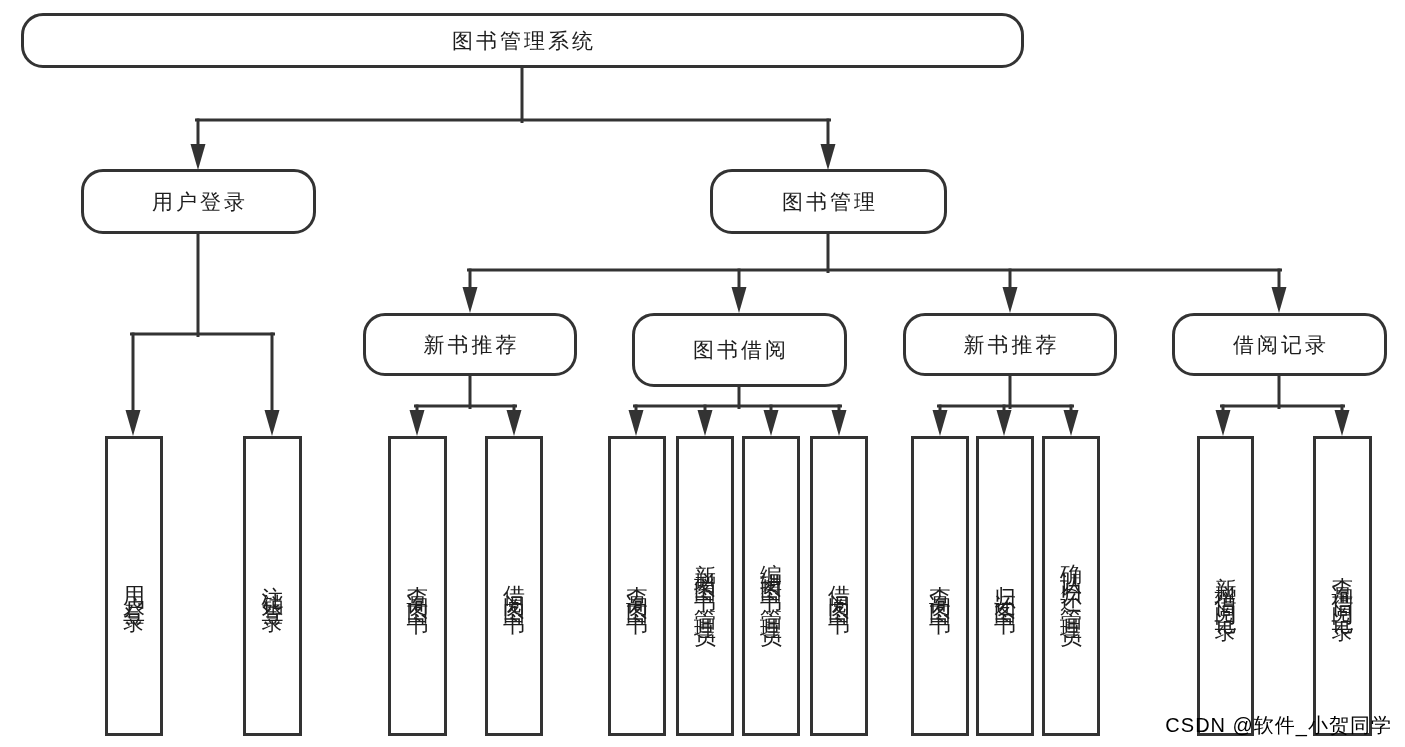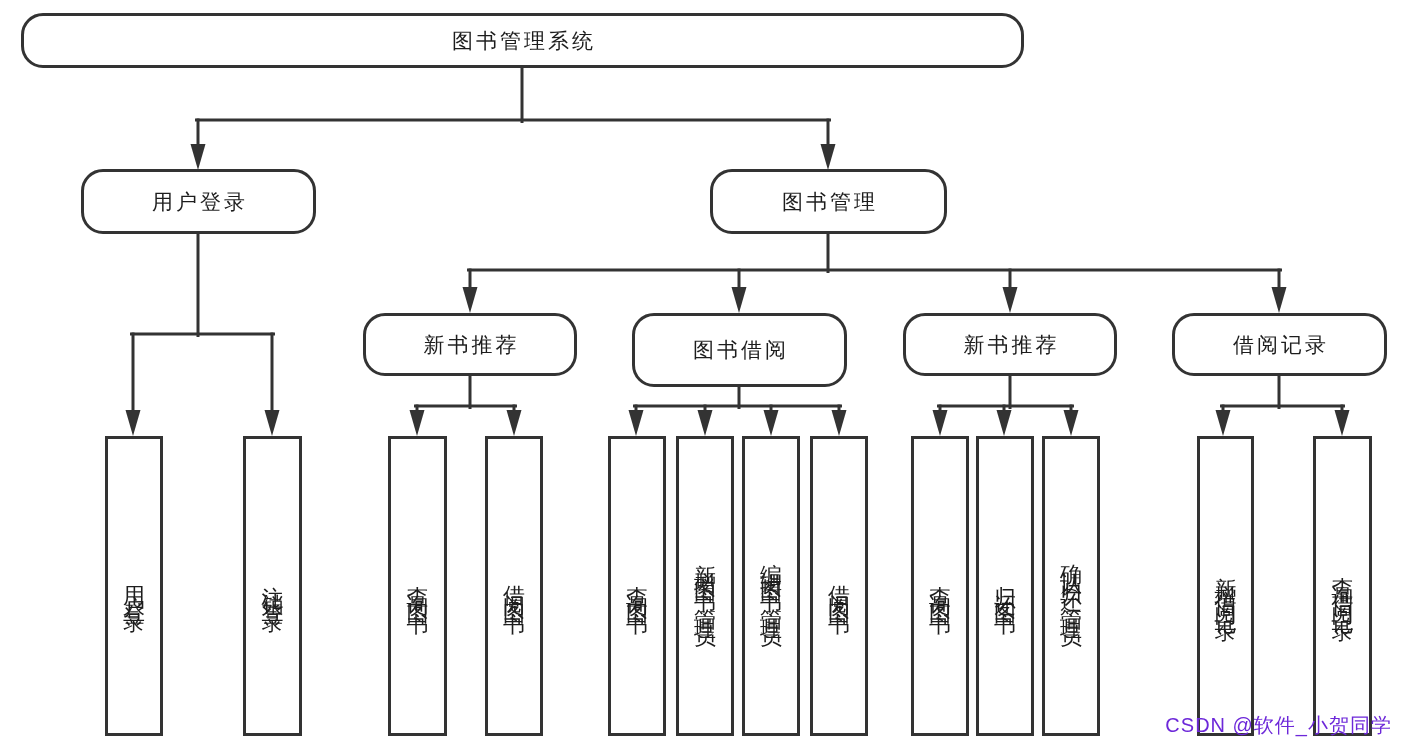--- a/index.html
+++ b/index.html
@@ -45,21 +45,21 @@
     font-size: 22px;
     letter-spacing: 9px;
     line-height: 1;
   }
   .watermark {
     position: absolute;
     right: 13px;
     top: 712px;
     font-size: 20px;
     letter-spacing: 1px;
-    color: #6d28d9;
+    color: #000000;
     white-space: nowrap;
   }
 </style>
 </head>
 <body>
 
 <div class="canvas">
 
   <svg class="connectors" viewBox="0 0 1405 747" xmlns="http://www.w3.org/2000/svg">
     <g stroke="#333333" stroke-width="3" fill="none" stroke-linecap="square">

